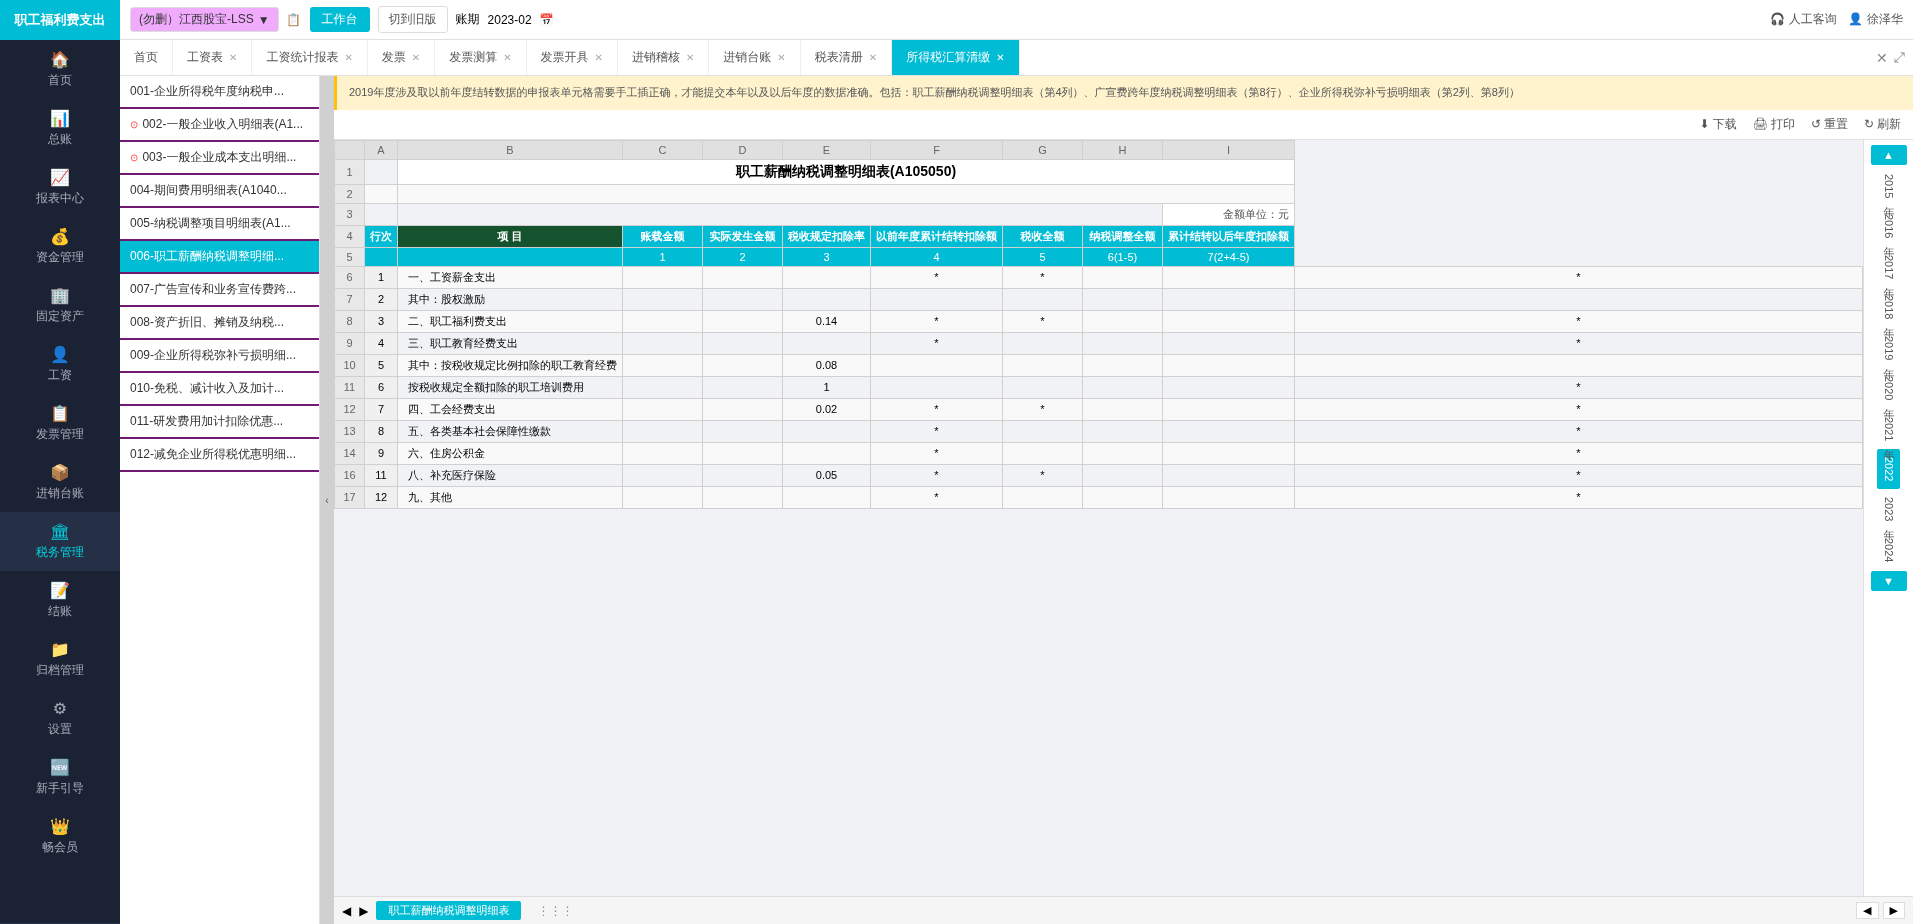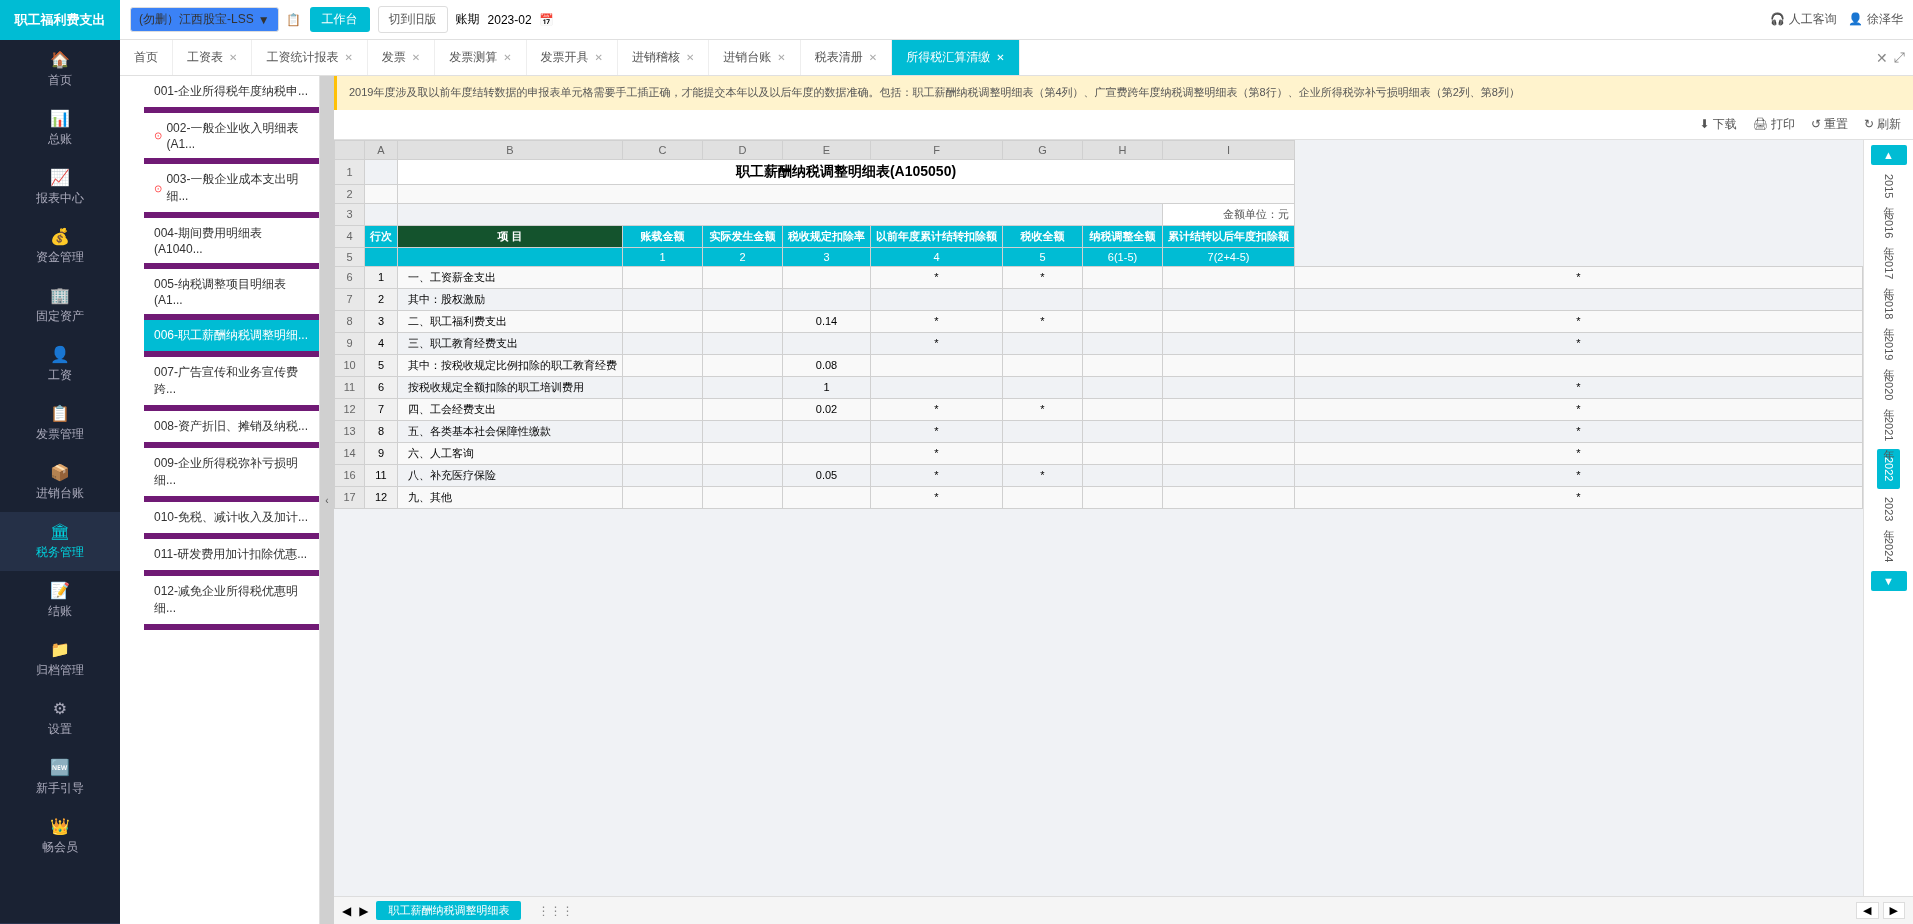--- a/index.html
+++ b/index.html
@@ -11,39 +11,39 @@
     .sidebar-item { display: flex; flex-direction: column; align-items: center; padding: 10px 4px; cursor: pointer; color: #aab; font-size: 11px; gap: 3px; }
     .sidebar-item.active { background: #253047; color: #00d4e0; }
     .sidebar-item .icon { font-size: 16px; }
     .sidebar-bottom { margin-top: auto; border-top: 1px solid #2a3550; }
 
     
     .main { flex: 1; display: flex; flex-direction: column; background: #f0f2f5; overflow: hidden; }
 
     
     .topbar { background: #fff; height: 40px; display: flex; align-items: center; padding: 0 10px; border-bottom: 1px solid #e0e0e0; gap: 8px; }
-    .topbar-company { background: #3b82f6; border: 1px solid #ddd; border-radius: 3px; padding: 3px 8px; display: flex; align-items: center; gap: 4px; color: #333; font-size: 12px; cursor: pointer; }
+    .topbar-company { background: #f0abfc; border: 1px solid #ddd; border-radius: 3px; padding: 3px 8px; display: flex; align-items: center; gap: 4px; color: #333; font-size: 12px; cursor: pointer; }
     .topbar-btn { background: #00bcd4; color: #fff; border: none; border-radius: 3px; padding: 4px 12px; cursor: pointer; font-size: 12px; }
     .topbar-outline-btn { background: #fff; color: #555; border: 1px solid #ddd; border-radius: 3px; padding: 4px 10px; cursor: pointer; font-size: 12px; }
     .topbar-right { margin-left: auto; display: flex; align-items: center; gap: 12px; color: #555; font-size: 12px; cursor: pointer; }
 
     
     .tabs { background: #fff; display: flex; align-items: center; border-bottom: 1px solid #e0e0e0; padding: 0 0 0 0; overflow-x: auto; height: 36px; }
     .tab { padding: 8px 14px; cursor: pointer; color: #555; font-size: 12px; border-right: 1px solid #eee; white-space: nowrap; display: flex; align-items: center; gap: 4px; height: 100%; }
     .tab.active { background: #00bcd4; color: #fff; }
     .tab .close { color: #aaa; font-size: 10px; cursor: pointer; margin-left: 2px; }
     .tab.active .close { color: #fff; }
     .tabs-end { margin-left: auto; display: flex; align-items: center; padding-right: 8px; gap: 6px; }
 
     
     .content { flex: 1; display: flex; overflow: hidden; }
 
     
     .left-panel { width: 200px; min-width: 200px; background: #fff; border-right: 1px solid #e0e0e0; overflow-y: auto; }
-    .left-item { padding: 7px 10px; cursor: pointer; color: #333; font-size: 11px; border-bottom: 6px solid #701a75; display: flex; align-items: center; gap: 4px; margin-left: 24px; }
+    .left-item { padding: 7px 10px; cursor: pointer; color: #333; font-size: 11px; border-bottom: 2px solid #701a75; display: flex; align-items: center; gap: 4px; }
     .left-item.active { background: #00bcd4; color: #fff; }
     .left-item .err { color: #f44; font-size: 10px; }
     .collapse-btn { width: 14px; background: #d0d0d0; display: flex; align-items: center; justify-content: center; cursor: pointer; color: #555; font-size: 10px; }
 
     
     .right-panel { flex: 1; display: flex; flex-direction: column; overflow: hidden; }
 
     
     .alert { background: #fff3cd; border-left: 3px solid #ffc107; padding: 8px 12px; font-size: 11px; color: #555; line-height: 1.6; }
 
@@ -443,21 +443,21 @@
                   <td style="text-align: center; min-width: 80px;"></td>
                   <td style="text-align: center; min-width: 80px;">*</td>
                   <td style="text-align: center; min-width: 80px;"></td>
                   <td style="text-align: center; min-width: 80px;"></td>
                   <td style="text-align: center; min-width: 80px;"></td>
                   <td style="text-align: center; min-width: 80px;">*</td>
                 </tr>
                 <tr>
                   <td class="row-num">14</td>
                   <td style="text-align: center; background: rgb(240, 240, 240);">9</td>
-                  <td style="padding-left: 10px; min-width: 220px;">六、人工客询</td>
+                  <td style="padding-left: 10px; min-width: 220px;">六、住房公积金</td>
                   <td style="text-align: center; min-width: 80px;"></td>
                   <td style="text-align: center; min-width: 80px;"></td>
                   <td style="text-align: center; min-width: 80px;"></td>
                   <td style="text-align: center; min-width: 80px;">*</td>
                   <td style="text-align: center; min-width: 80px;"></td>
                   <td style="text-align: center; min-width: 80px;"></td>
                   <td style="text-align: center; min-width: 80px;"></td>
                   <td style="text-align: center; min-width: 80px;">*</td>
                 </tr>
                 <tr>

